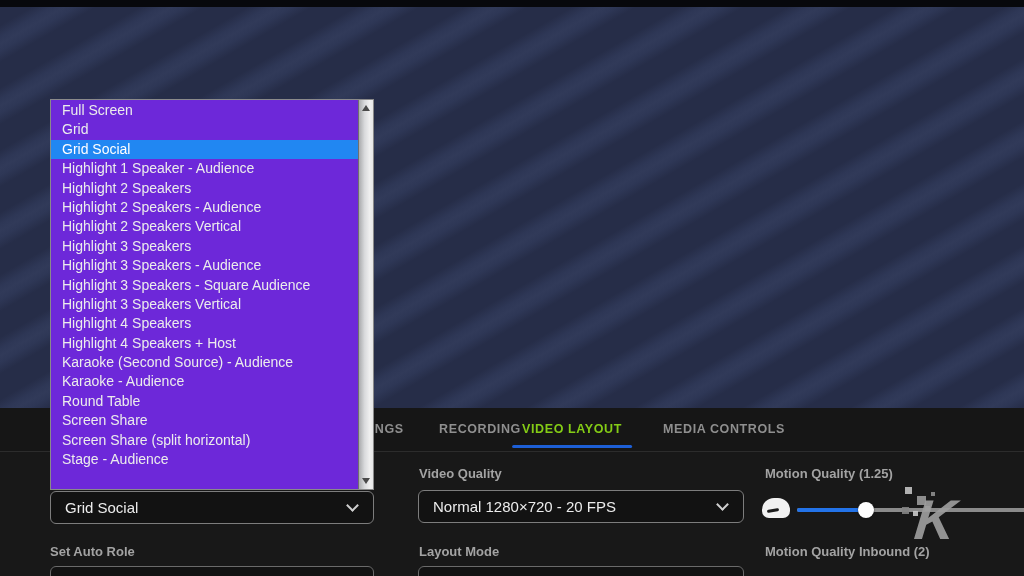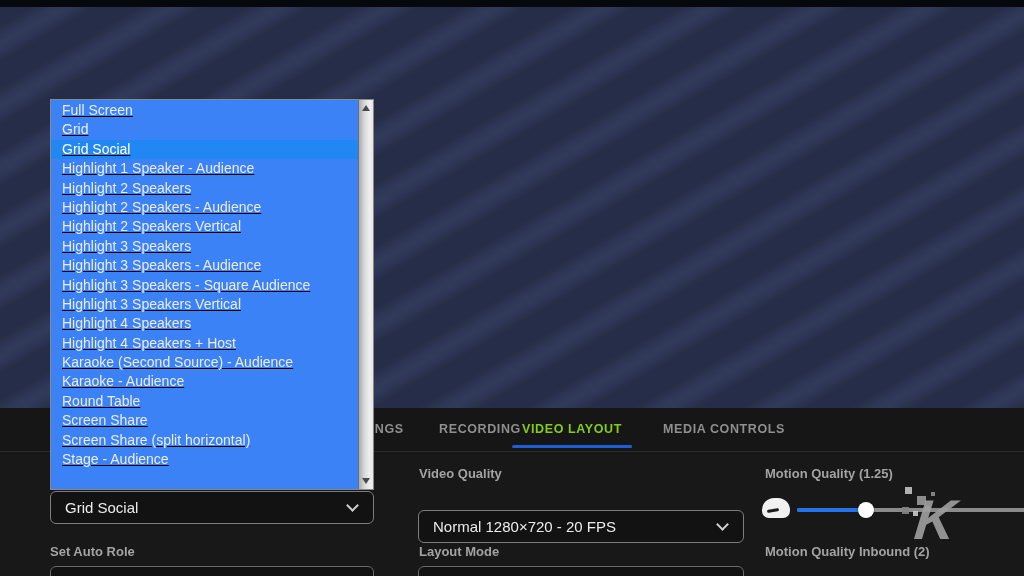--- a/index.html
+++ b/index.html
@@ -34,23 +34,22 @@
   .tab.t0{ left:370px; } .tab.t1{ left:470px;padding-left:20px; } .tab.t2{ left:572px; } .tab.t3{ left:724px; }
   .tab.active{ color:#84cc16; }
   .tab.active::after{
     content:""; position:absolute; left:-10px; right:-10px; top:23px; height:3px;
     background:#1d5fd6; border-radius:2px;
   }
 
   
   .listbox{
     position:absolute; left:50px; top:99px; width:324px; height:391px;
-    background:#3b82f6; border:1px solid #8a8a8a; z-index:30;
+    background:#6d28d9; border:1px solid #8a8a8a; z-index:30;
     display:flex;
-    text-decoration:underline;
   }
   .rows{ flex:1 1 auto; overflow:hidden; padding-top:1px; }
   .row{
     height:19.4px; line-height:19.4px; padding-left:11px;
     font-size:14px; color:#ececec; white-space:nowrap;
   }
   .row.sel{ background:#2187f2; color:#ffffff; }
   .vscroll{
     flex:0 0 15px; position:relative;
     background:linear-gradient(90deg,#a9aaac 0%,#d9dadc 40%,#efefef 75%,#e6e6e6 100%);
@@ -66,21 +65,21 @@
     border:1px solid #7d7d7d; border-radius:6px;
     color:#ececec; font-size:15px; line-height:31px; padding-left:14px;
     white-space:nowrap; cursor:default;
   }
   .select .chev{
     position:absolute; right:16px; top:9px; width:9px; height:9px;
     border-right:2px solid #cfcfcf; border-bottom:2px solid #cfcfcf;
     transform:rotate(45deg);
   }
   .sel-layout{ left:50px; top:491px; width:324px; }
-  .sel-quality{ left:418px; top:490px; width:326px;margin-top:20px; }
+  .sel-quality{ left:418px; top:490px; width:326px; }
   .select.partial{ height:24px; border-radius:6px 6px 0 0; border-color:#6a6a6a; }
   .sel-autorole{ left:50px; top:566px; width:324px; }
   .sel-layoutmode{ left:418px; top:566px; width:326px; }
 
   
   .lbl{ position:absolute; font-size:13px; font-weight:700; color:#a3a3a3; white-space:nowrap; }
   .lbl-autorole{ left:50px; top:544px; }
   .lbl-quality{ left:419px; top:466px; }
   .lbl-layoutmode{ left:419px; top:544px; }
   .lbl-motion{ left:765px; top:466px; }

